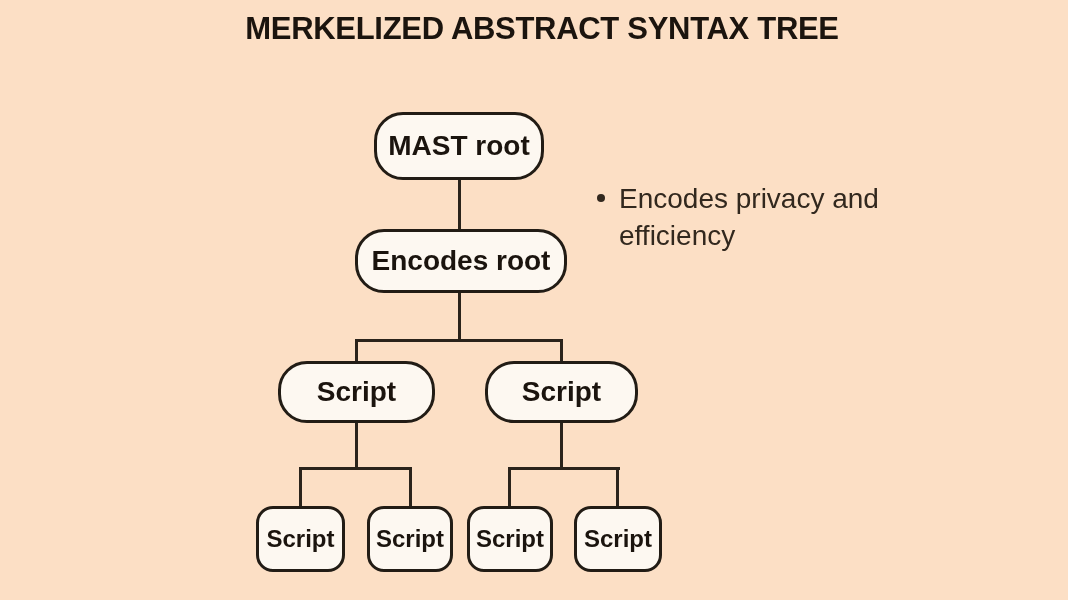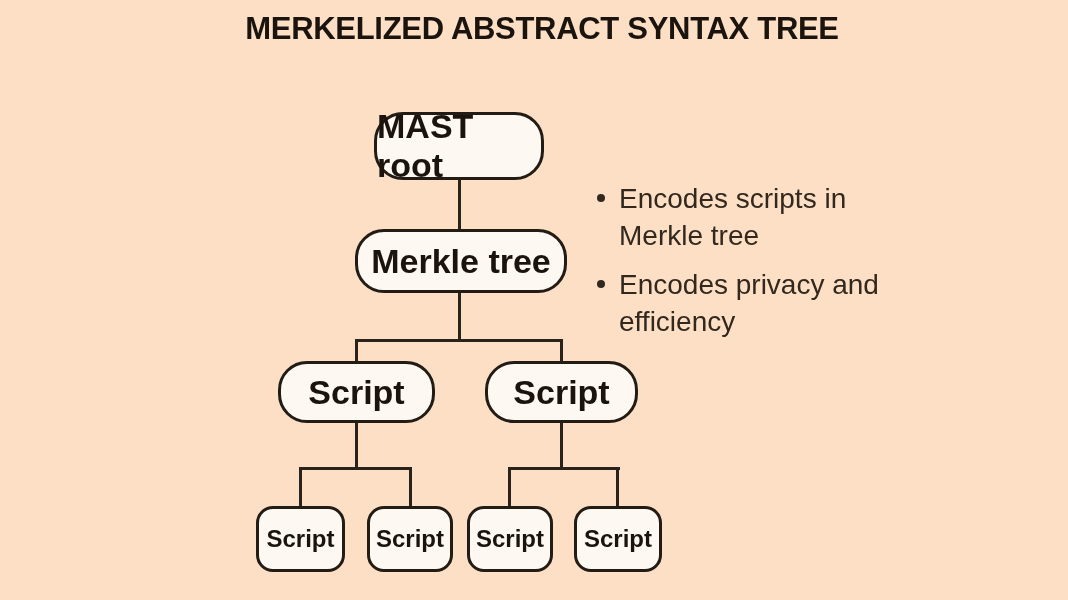--- a/index.html
+++ b/index.html
@@ -34,21 +34,21 @@
     color:var(--title-text);
   }
   
   .node{
     position:absolute;
     display:flex;align-items:center;justify-content:center;
     background:var(--node-fill);
     border:3px solid var(--node-border);
     color:var(--title-text);
     font-weight:600;
-    font-size:34px;
+    font-size:28px;
     border-radius:29px;
     z-index:2;
   }
   .node.leaf{font-size:24px;border-radius:17px;}
   #n-mast   {left:374px;top:112px;width:170px;height:68px;}
   #n-merkle {left:355px;top:229px;width:212px;height:64px;}
   #n-sl     {left:278px;top:361px;width:157px;height:62px;}
   #n-sr     {left:485px;top:361px;width:153px;height:62px;}
   #n-l1     {left:256px;top:506px;width:89px;height:66px;}
   #n-l2     {left:367px;top:506px;width:86px;height:66px;}
@@ -111,32 +111,28 @@
   <div class="conn v" id="c-sl-down"></div>
   <div class="conn h" id="c-bar-bl"></div>
   <div class="conn v" id="c-stub-bl1"></div>
   <div class="conn v" id="c-stub-bl2"></div>
   <div class="conn v" id="c-sr-down"></div>
   <div class="conn h" id="c-bar-br"></div>
   <div class="conn v" id="c-stub-br1"></div>
   <div class="conn v" id="c-stub-br2"></div>
 
   <div class="node" id="n-mast">MAST root</div>
-  <div class="node" id="n-merkle">Merkle tree</div>
+  <div class="node" id="n-merkle">Encodes root</div>
   <div class="node" id="n-sl">Script</div>
   <div class="node" id="n-sr">Script</div>
   <div class="node leaf" id="n-l1">Script</div>
   <div class="node leaf" id="n-l2">Script</div>
   <div class="node leaf" id="n-l3">Script</div>
   <div class="node leaf" id="n-l4">Script</div>
 
   <aside class="bullets">
     <div class="bullet">
       <span class="dot"></span>
-      <span class="txt">Encodes scripts in Merkle tree</span>
-    </div>
-    <div class="bullet">
-      <span class="dot"></span>
       <span class="txt">Encodes privacy and efficiency</span>
     </div>
   </aside>
 
 </div>
 
 </body></html>

